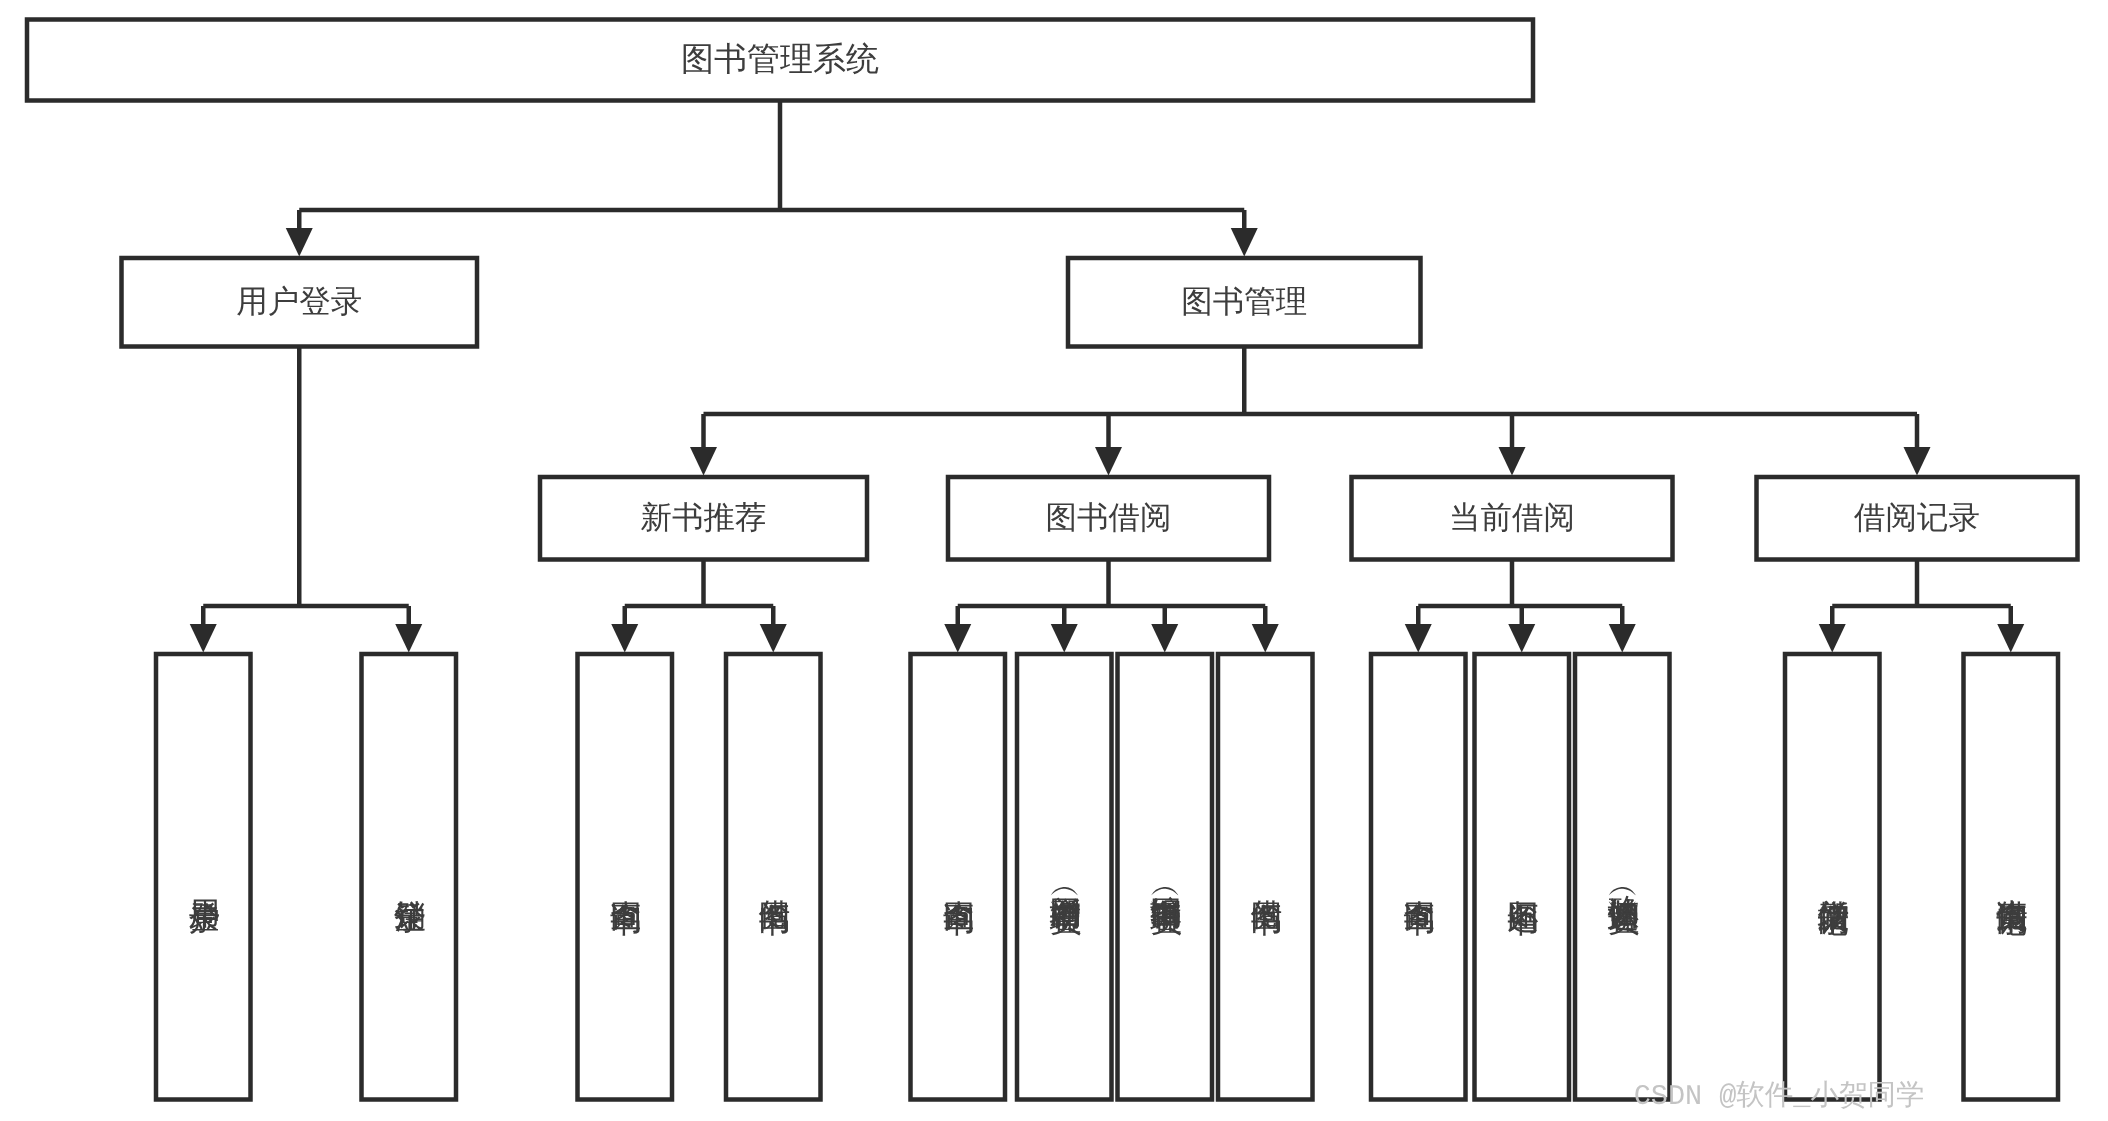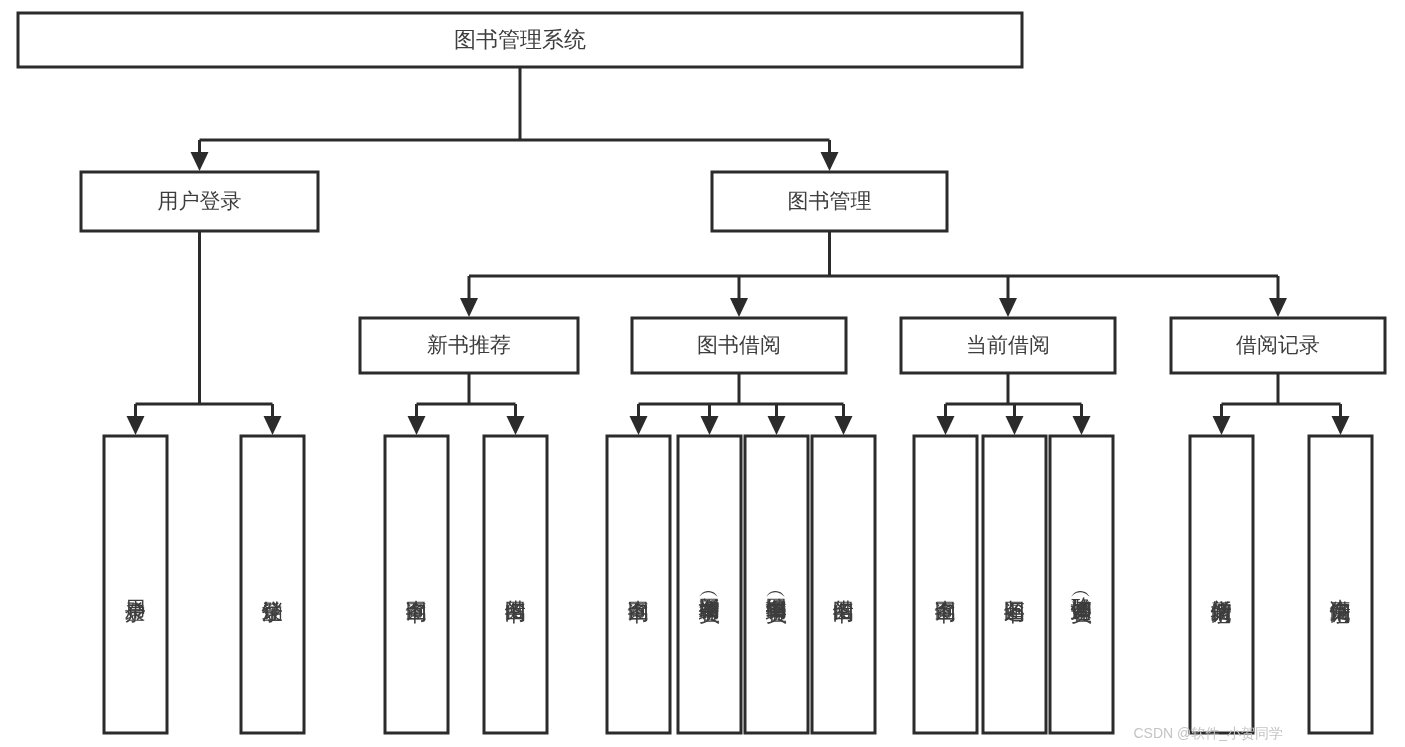--- a/index.html
+++ b/index.html
@@ -28,22 +28,22 @@
     text-orientation:upright;
     white-space:nowrap;
     letter-spacing:1px;
     display:flex;
     align-items:center;
     justify-content:center;
     pointer-events:none;
   }
   #watermark{
     position:absolute;right:8px;bottom:4px;
-    font-family:Liberation Sans, sans-serif;
-    font-size:14px;color:#c4c4c4;white-space:nowrap;
+    font-family:Liberation Mono, monospace;
+    font-size:19px;color:#c4c4c4;white-space:nowrap;
   }
 </style>
 </head>
 <body>
 
 <div id="stage">
 
   <svg id="diagram" viewBox="0 0 1405 747">
     <g id="edges-layer">
         <g>

